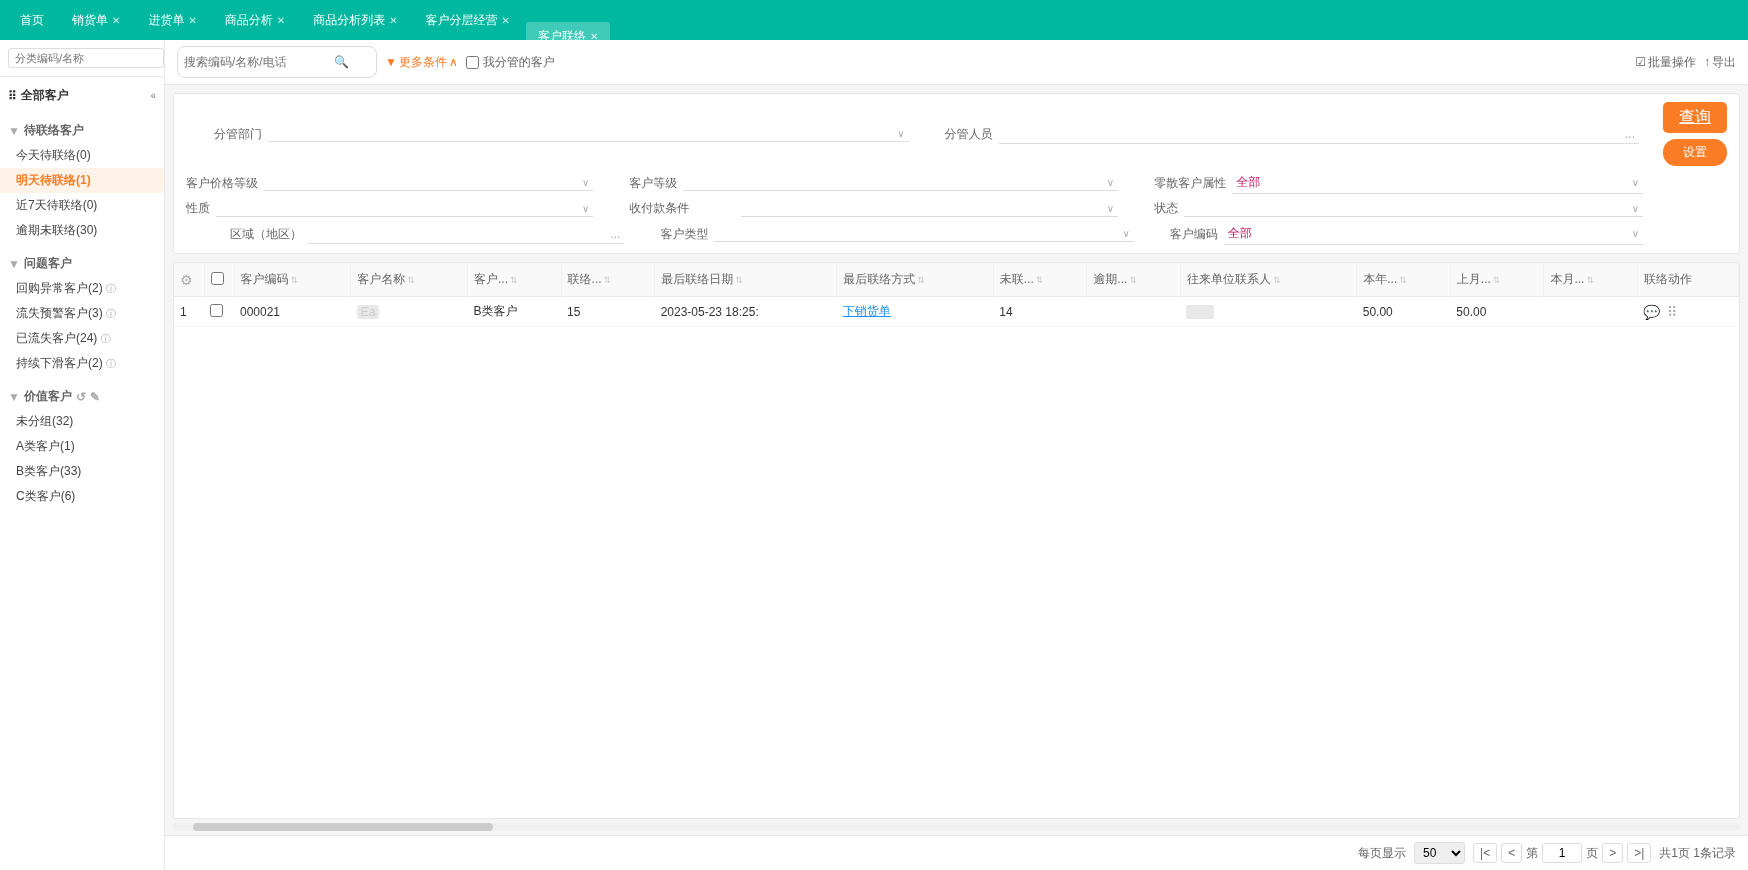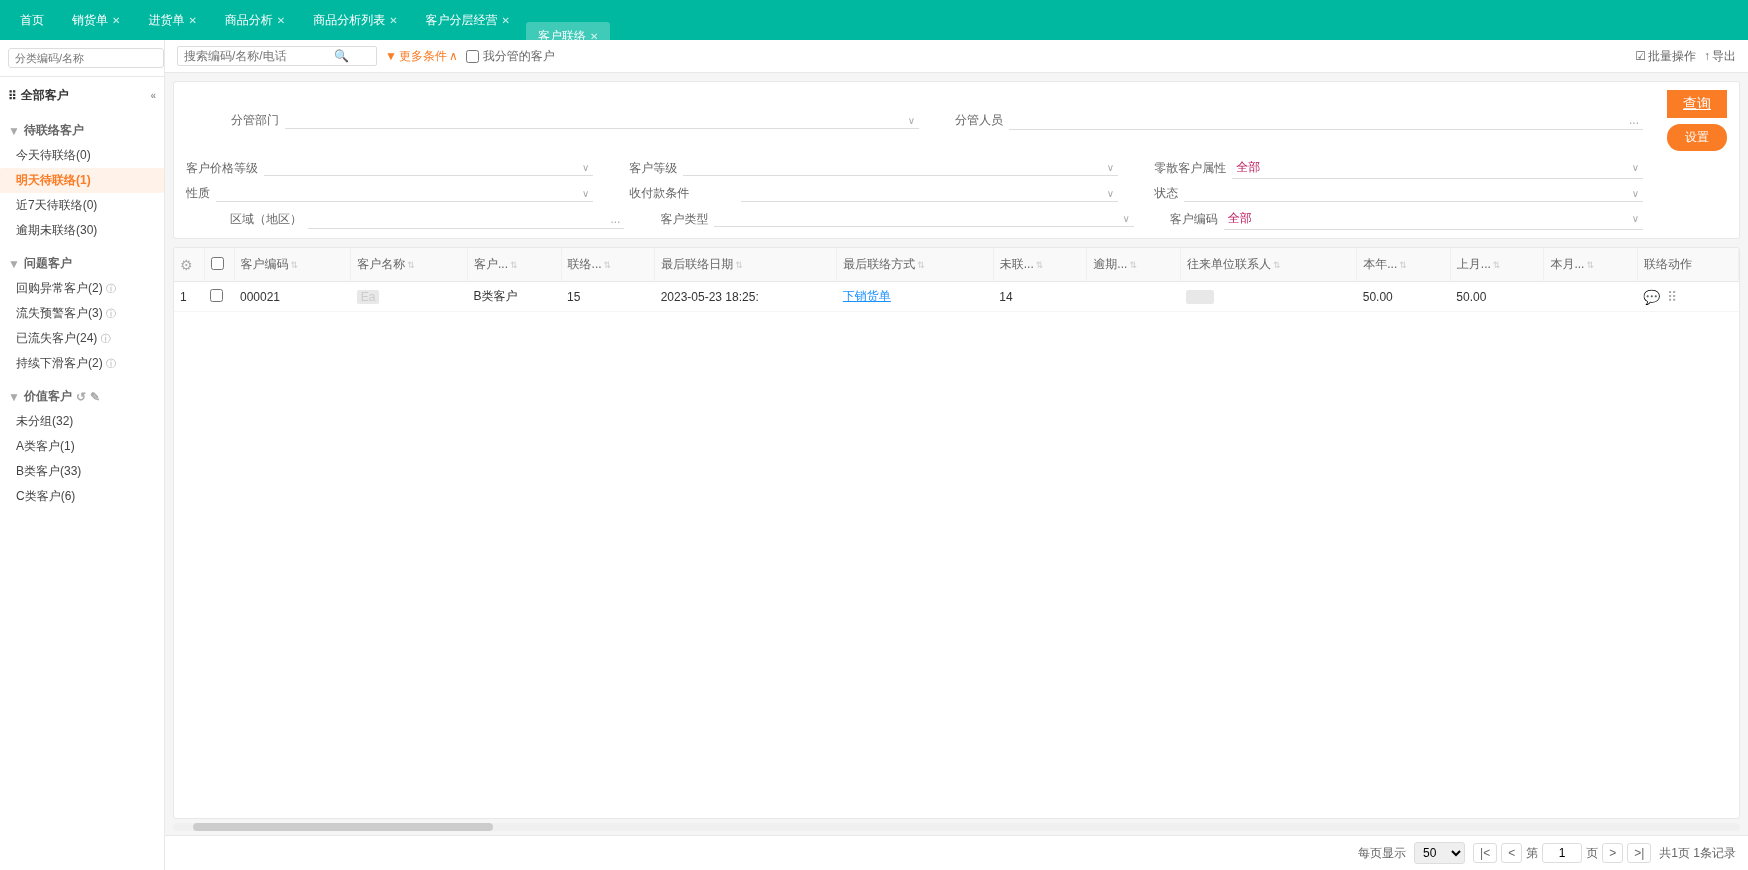--- a/index.html
+++ b/index.html
@@ -100,22 +100,22 @@
       padding: 6px 12px;
       display: flex;
       align-items: center;
       gap: 8px;
       border-bottom: 1px solid #e8e8e8;
     }
     .toolbar-search {
       display: flex;
       align-items: center;
       border: 1px solid #ddd;
-      border-radius: 2px;
-      padding: 2px 6px;
+      border-radius: 8px;
+      padding: 8px 6px;
       width: 200px;
     }
     .toolbar-search input {
       border: none;
       outline: none;
       font-size: 12px;
       width: 160px;
     }
     .toolbar-search .search-btn { color: #aaa; cursor: pointer; }
     .more-conditions {
@@ -173,24 +173,24 @@
       cursor: pointer;
       padding: 2px 4px;
       justify-content: space-between;
     }
     .filter-select-text { color: #be185d; font-size: 12px; }
     .filter-chevron { color: #aaa; font-size: 10px; }
     .query-btn {
       background: #fa7c25;
       color: #fff;
       border: none;
-      border-radius: 0;
+      border-radius: 5px;
       padding: 5px 16px;
       cursor: pointer;
-      font-size: 14px;
+      font-size: 16px;
       white-space: nowrap;
       text-decoration: underline;
     }
     .settings-btn {
       background: #fa7c25;
       color: #fff;
       border: none;
       border-radius: 13px;
       padding: 5px 16px;
       cursor: pointer;
@@ -421,21 +421,21 @@
       <div class="export-btn">
         <span>↑</span>
         <span>导出</span>
       </div>
     </div>
 
     <div class="filter-panel">
 
       <div class="filter-row">
         <div style="width:20px;"></div>
-        <div class="filter-field" style="flex:3;margin-left:17px;">
+        <div class="filter-field" style="flex:3;">
           <span class="filter-label">分管部门</span>
           <div class="filter-select" style="flex:1;">
             <span class="filter-select-text"></span>
             <span class="filter-chevron">∨</span>
           </div>
         </div>
         <div style="width:20px;"></div>
         <div class="filter-field" style="flex:3;">
           <span class="filter-label">分管人员</span>
           <div class="filter-select" style="flex:1;">

